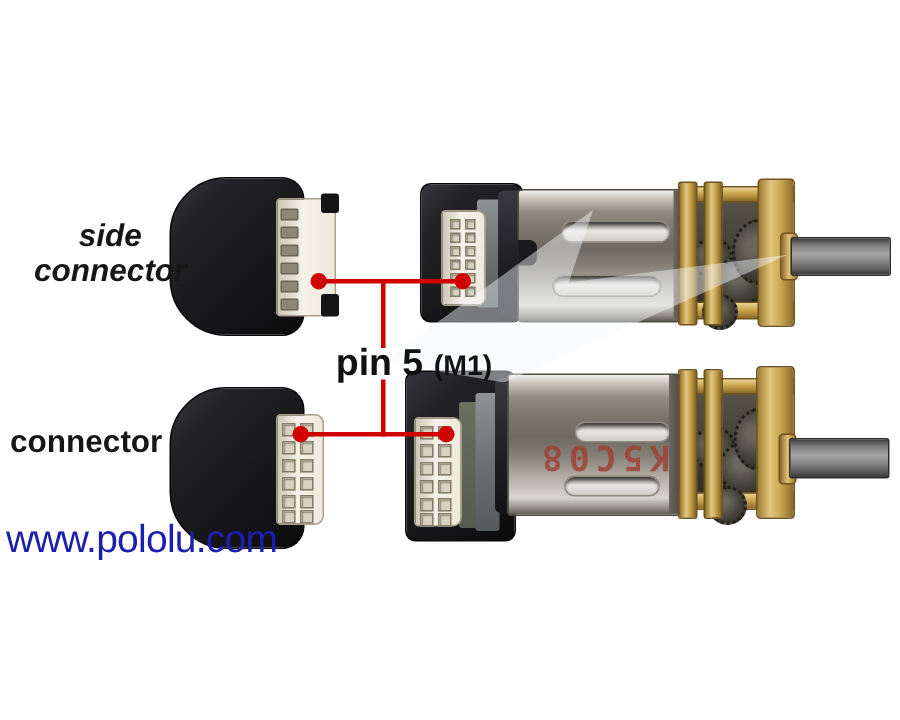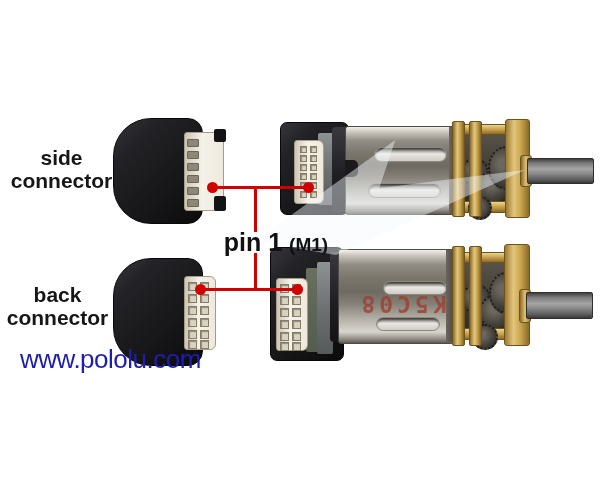--- a/index.html
+++ b/index.html
@@ -162,27 +162,26 @@
 
   <div class="abs rline" style="left:212px;top:186px;width:96px;height:3px;"></div>
   <div class="abs rline" style="left:254px;top:186px;width:3px;height:46px;"></div>
   <div class="abs rline" style="left:254px;top:253px;width:3px;height:38px;"></div>
   <div class="abs rline" style="left:200px;top:288px;width:98px;height:3px;"></div>
   <div class="abs rdot" style="left:207px;top:182px;"></div>
   <div class="abs rdot" style="left:303px;top:182px;"></div>
   <div class="abs rdot" style="left:195px;top:284px;"></div>
   <div class="abs rdot" style="left:292px;top:284px;"></div>
 
-  <div class="abs lbl" style="left:4px;top:146px;width:115px;">
+  <div class="abs lbl" style="left:16px;top:146px;width:115px;font-style:italic;">
     <div>side</div>
     <div>connector</div>
   </div>
   <div class="abs lbl" style="left:0px;top:283px;width:115px;">
-    <div>back</div>
     <div>connector</div>
   </div>
   <div class="abs pin-lbl" style="left:222px;top:228px;width:108px;">
-    <span>pin 1</span>
+    <span>pin 5</span>
     <span class="sub">(M1)</span>
   </div>
-  <div class="abs website" style="left:20px;top:344px;text-align:center;">www.pololu.com</div>
+  <div class="abs website" style="left:4px;top:344px;text-align:center;">www.pololu.com</div>
 
 </div>
 
 </body></html>

